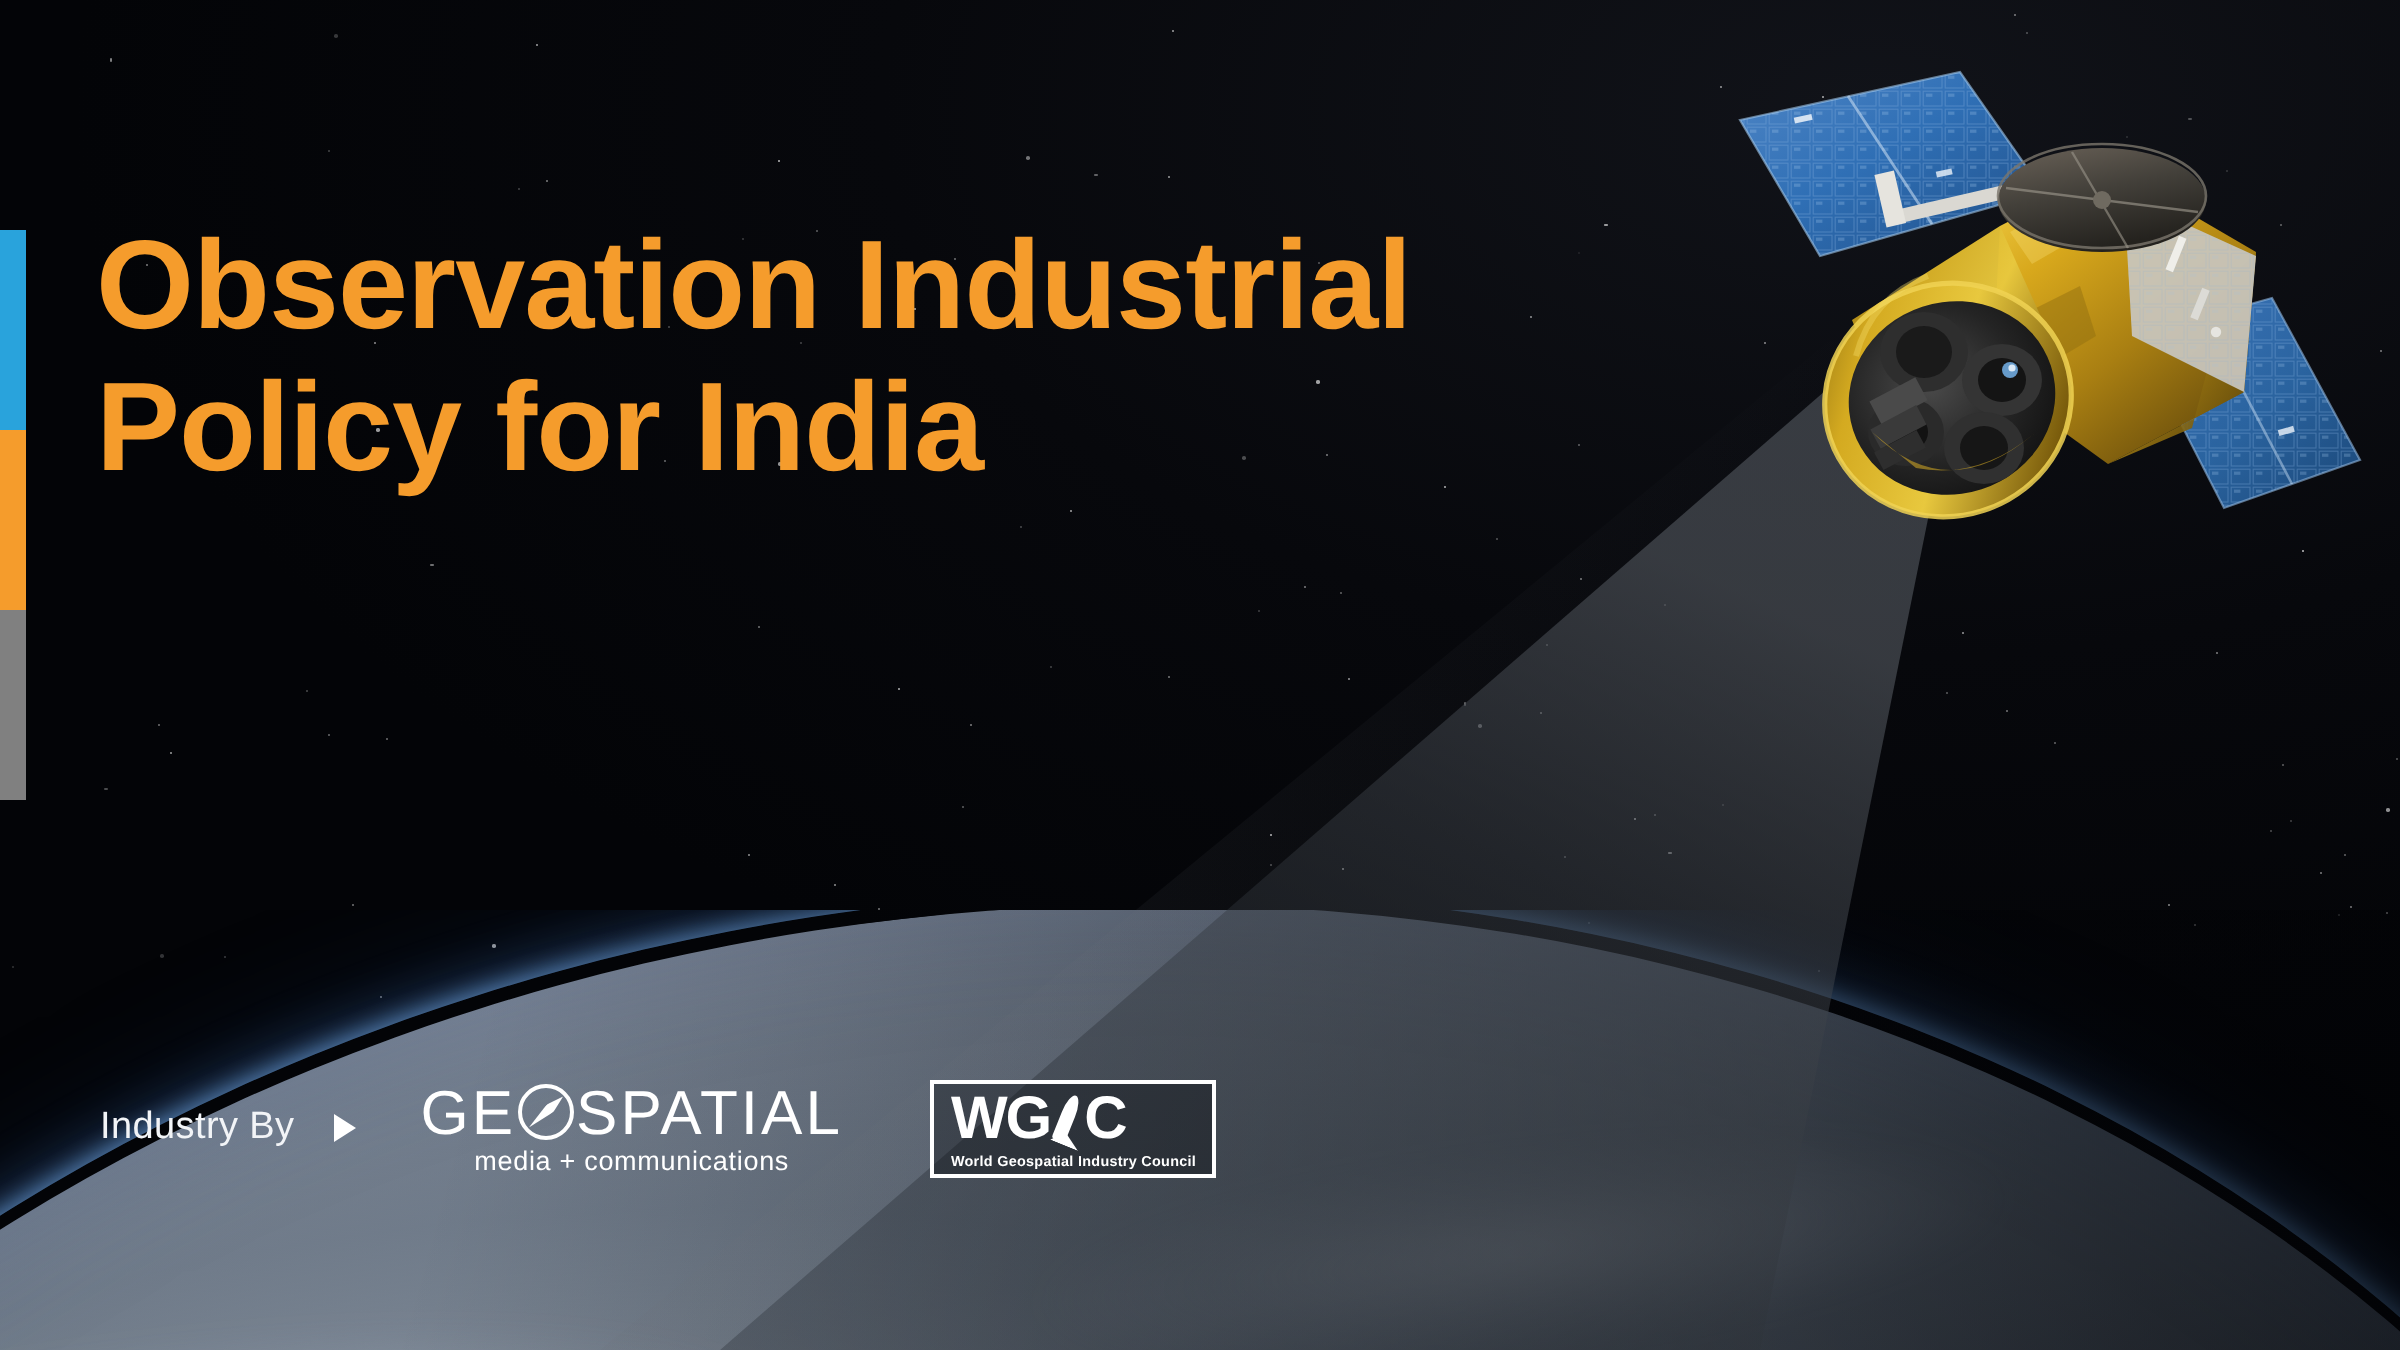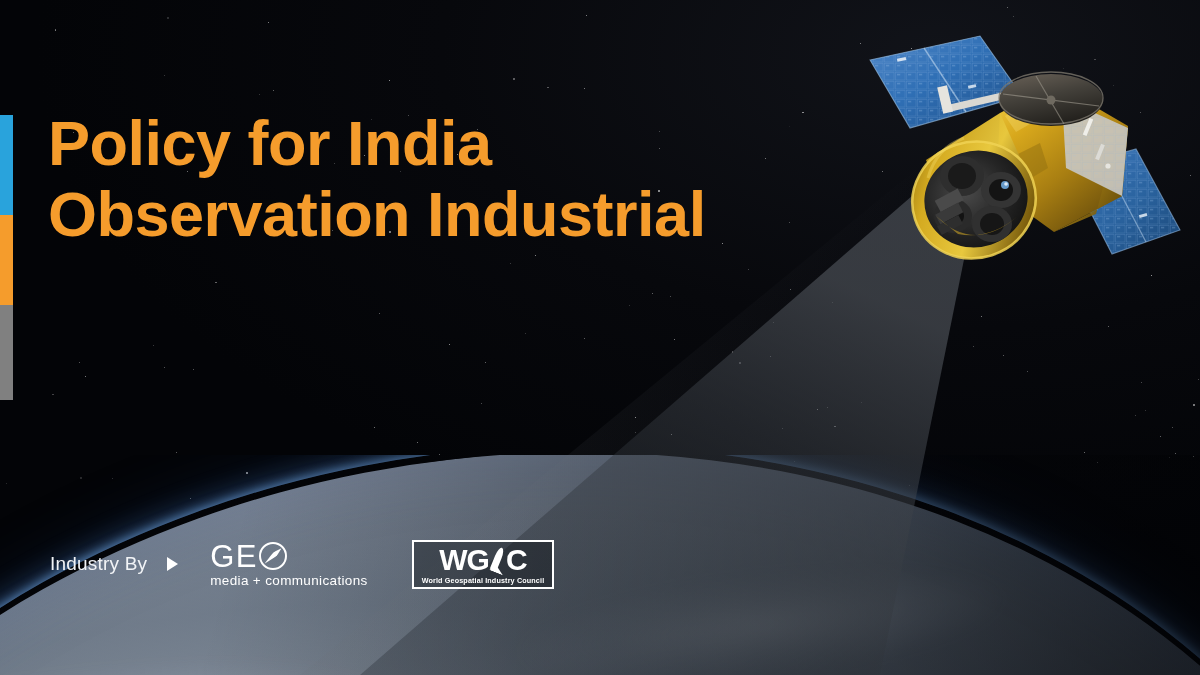--- a/index.html
+++ b/index.html
@@ -196,21 +196,21 @@
     text-align: center;
   }
 
   
   .wgic-logo {
     margin-left: 26px;
     border: 2px solid #ffffff;
     padding: 4px 8px 2px 8px;
     display: flex;
     flex-direction: column;
-    align-items: center;
+    align-items: flex-start;
     background: rgba(4,6,10,.35);
   }
   .wgic-word {
     display: flex;
     align-items: center;
     color: #ffffff;
     font-size: 30px;
     font-weight: bold;
     line-height: .95;
     letter-spacing: -1px;
@@ -610,36 +610,37 @@
   </svg>
 
   <div class="accent-bars" id="accent-bars">
       <div class="accent-seg" style="position: absolute; top: 115px; height: 100px; background: rgb(41, 163, 220);"></div>
       <div class="accent-seg" style="position: absolute; top: 215px; height: 90px; background: rgb(245, 156, 44);"></div>
       <div class="accent-seg" style="position: absolute; top: 305px; height: 95px; background: rgb(128, 128, 128);"></div>
     </div>
 
   <div class="headline-block">
     <h1 class="headline">
+      <span class="hl-line">Observation Industrial</span>
       <span class="hl-line">Policy for India</span>
-      <span class="hl-line">Observation Industrial</span>
     </h1>
   </div>
 
   <div class="footer">
     <span class="presented-by">Industry By</span>
     <span class="arrow-tri"></span>
 
     <div class="geo-logo">
       <div class="geo-word">
         <span>GE</span>
         <span class="geo-compass">
           <span class="ring"></span>
           <span class="needle"></span>
         </span>
+        <span>SPATIAL</span>
       </div>
       <div class="geo-sub">media + communications</div>
     </div>
 
     <div class="wgic-logo">
       <div class="wgic-word">
         <span>WG</span>
         <span class="wgic-rocket">
           <span class="body"></span>
           <span class="fin"></span>

